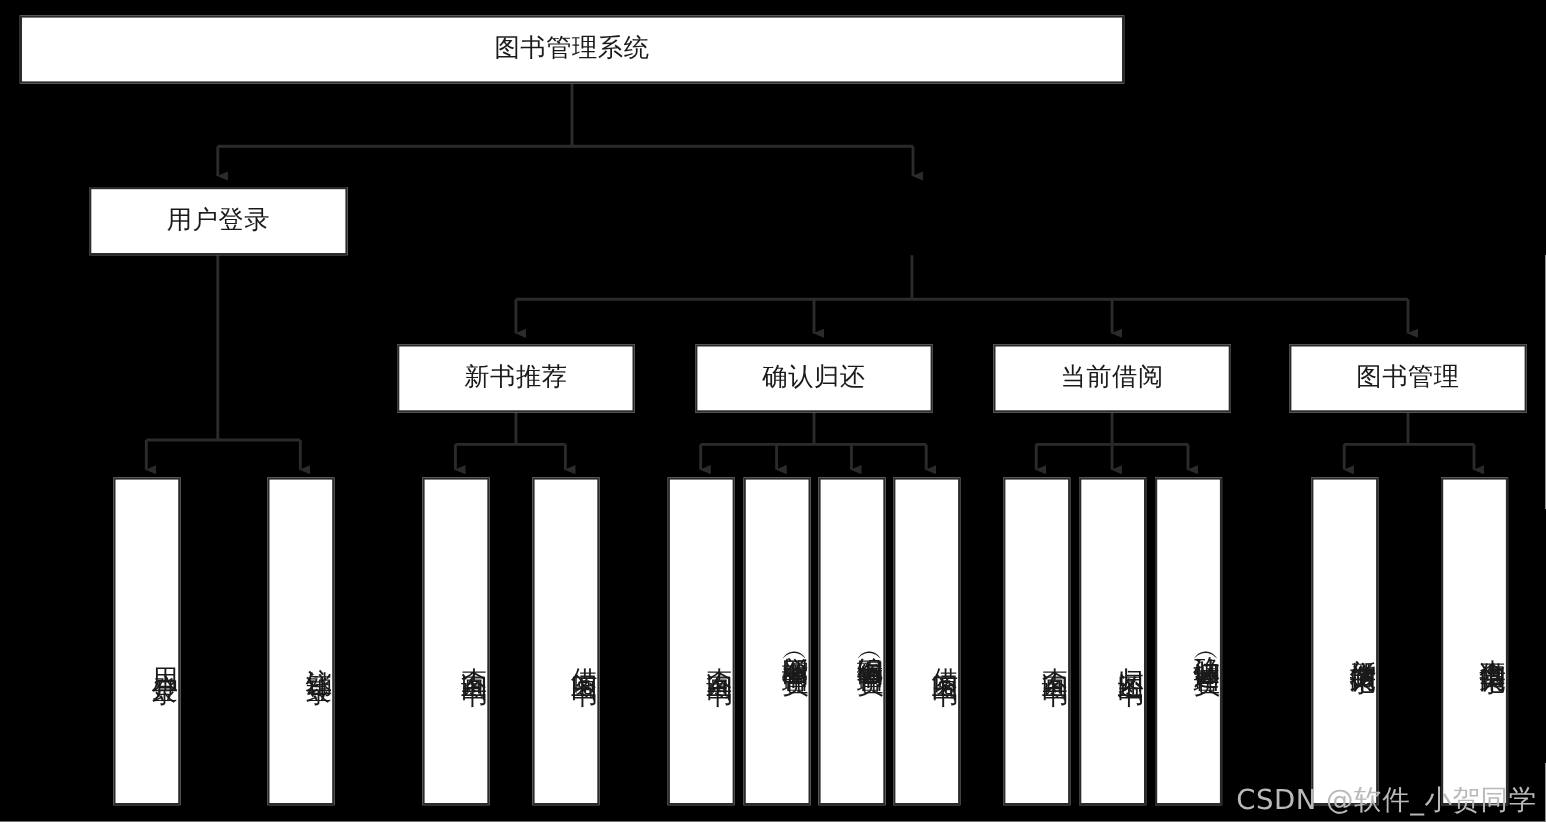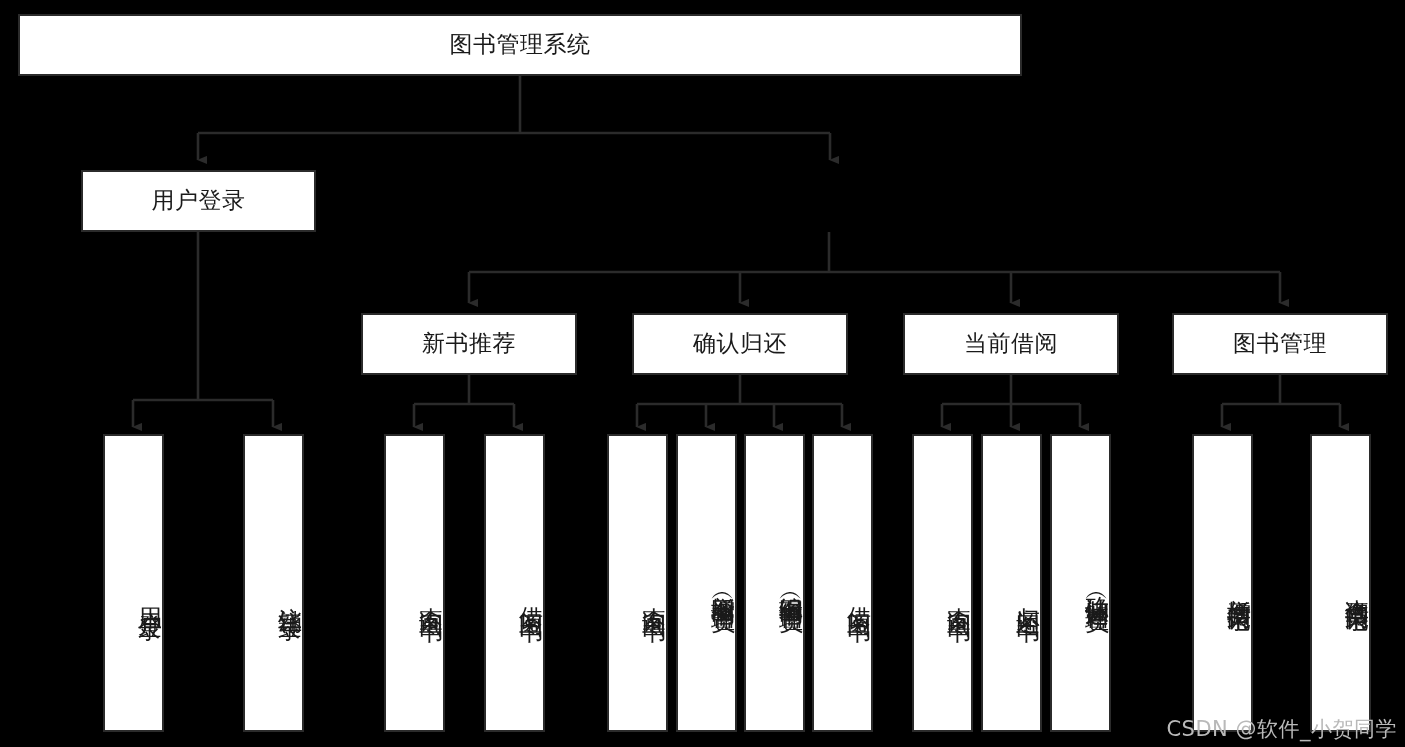--- a/index.html
+++ b/index.html
@@ -60,21 +60,21 @@
   .label {
     white-space: pre;
   }
   .vert .label {
     white-space: normal;
   }
   .watermark {
     position: absolute;
     right: 8px;
     bottom: 4px;
-    font-size: 21px;
+    font-size: 25px;
     color: #b9b9b9;
     letter-spacing: 0.5px;
     white-space: pre;
   }
 </style>
 </head>
 <body>
 
 <div id="canvas">
 

